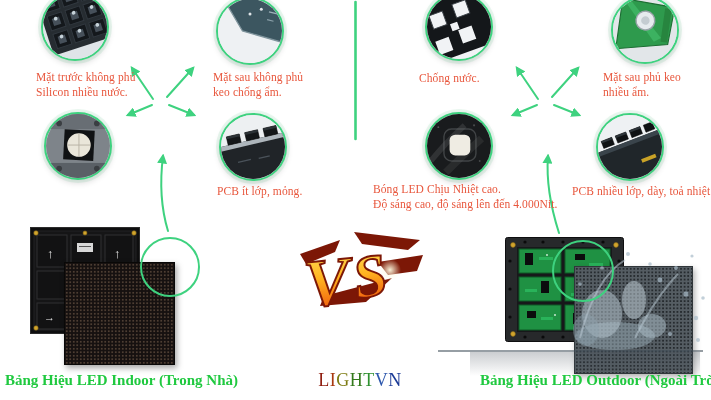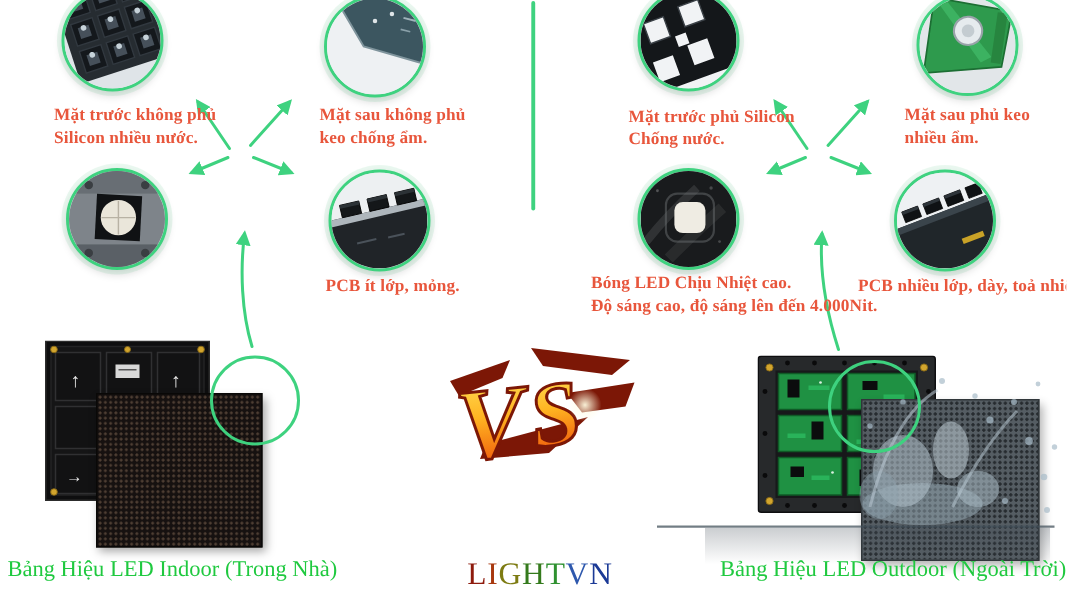--- a/index.html
+++ b/index.html
@@ -14,30 +14,30 @@
   }
   .circle{
     position:absolute;width:68px;height:68px;border-radius:50%;
     border:2.5px solid var(--accent);box-sizing:border-box;overflow:hidden;
     background:#e9edf0;
     box-shadow:0 0 0 3px rgba(80,200,130,.12),0 3px 6px rgba(0,0,0,.15);
   }
   .circle svg{width:100%;height:100%;display:block;}
   .lbl{
     position:absolute;font-size:11.5px;line-height:14.5px;color:var(--label);
-    font-weight:bold;letter-spacing:.1px;
+    font-weight:normal;letter-spacing:.1px;
   }
   .lbl .ln{display:block;white-space:nowrap;}
   .title{
-    position:absolute;font-weight:normal;font-size:15px;color:var(--title);
+    position:absolute;font-weight:bold;font-size:15px;color:var(--title);
     text-align:center;white-space:nowrap;
   }
   .brand{
     position:absolute;left:300px;top:370px;width:120px;text-align:center;
-    font-size:21px;letter-spacing:.5px;font-family:"Liberation Serif",serif;
+    font-size:18px;letter-spacing:.5px;font-family:"Liberation Serif",serif;
   }
   .panel{position:absolute;}
   .panel-front-left{
     left:64px;top:262px;width:109px;height:101px;
     background-color:#161110;
     background-image:radial-gradient(circle,#4e3e33 .8px,rgba(0,0,0,0) 1.1px);
     background-size:3.5px 3.5px;border:1px solid #090807;
     box-shadow:2px 3px 6px rgba(0,0,0,.35);
   }
   .panel-front-right{
@@ -182,28 +182,27 @@
   </div>
   <div class="lbl z5" style="left:213px;top:70px">
     <span class="ln">Mặt sau không phủ</span>
     <span class="ln">keo chống ẩm.</span>
   </div>
   <div class="lbl z5" style="left:217px;top:184px">
     <span class="ln">PCB ít lớp, mỏng.</span>
   </div>
 
   <div class="lbl z5" style="left:419px;top:71px">
-    <span class="ln">Mặt trước phủ Silicon</span>
     <span class="ln">Chống nước.</span>
   </div>
   <div class="lbl z5" style="left:603px;top:70px">
     <span class="ln">Mặt sau phủ keo</span>
     <span class="ln">nhiều ẩm.</span>
   </div>
-  <div class="lbl z5" style="left:394px;top:182px">
+  <div class="lbl z5" style="left:373px;top:182px">
     <span class="ln">Bóng LED Chịu Nhiệt cao.</span>
     <span class="ln">Độ sáng cao, độ sáng lên đến 4.000Nit.</span>
   </div>
   <div class="lbl z5" style="left:572px;top:184px">
     <span class="ln">PCB nhiều lớp, dày, toả nhiệt tốt.</span>
   </div>
 
   <div class="panel z1" style="left:30px;top:227px;width:110px;height:107px">
     <svg viewBox="0 0 110 107" width="110" height="107">
       <rect x=".5" y=".5" width="109" height="106" fill="#0e0e0f" stroke="#2c2c2c"></rect>

